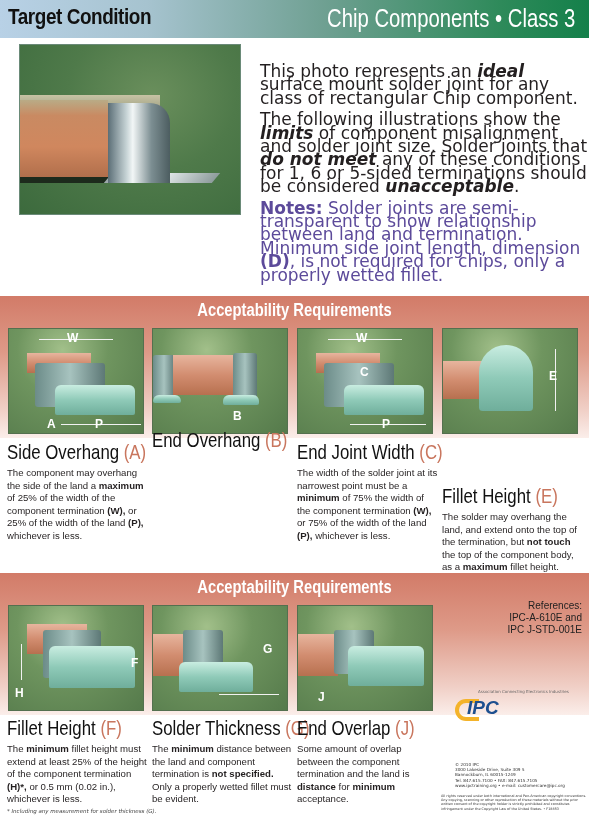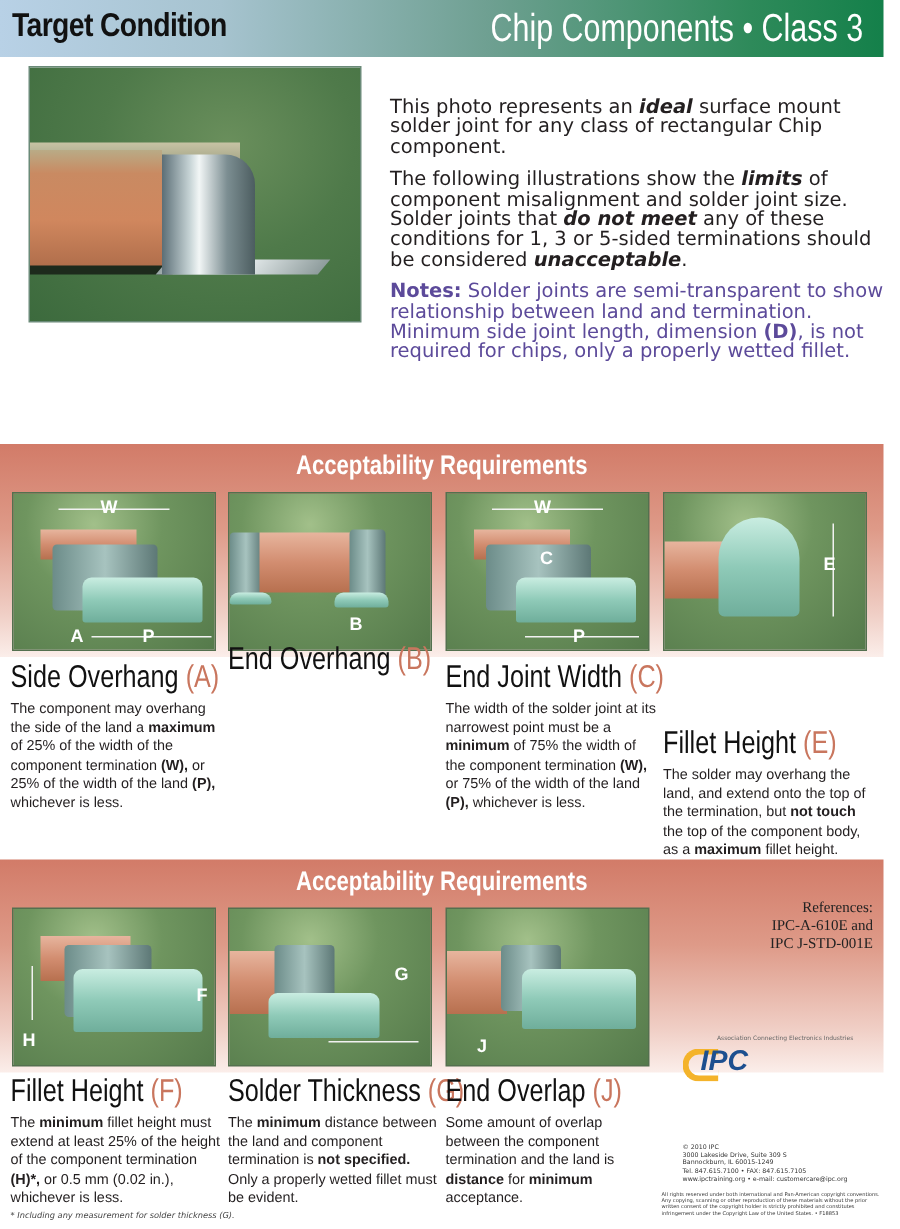--- a/index.html
+++ b/index.html
@@ -8,40 +8,40 @@
     background: linear-gradient(90deg, #b8d1e6 0%, #a6c3cf 25%, #6fa092 55%, #2e8a5a 85%, #14804a 100%); }
   .header-left { position: absolute; left: 8px; top: 4px; font-family: "Liberation Sans", sans-serif; font-weight: bold; font-size: 22px; color: #111; letter-spacing: -0.5px; transform: scaleX(0.86); transform-origin: left; }
   .header-right { position: absolute; right: 14px; top: 3px; font-family: "Liberation Sans", sans-serif; font-size: 26px; color: #ffffff; transform: scaleX(0.78); transform-origin: right; white-space: nowrap; }
   .photo { position: absolute; left: 19px; top: 44px; width: 222px; height: 171px; border: 1px solid #6a8a78;
     background: radial-gradient(ellipse at 60% 30%, #6a8f5c 0%, #4f7a4a 45%, #3c6a3d 100%); overflow: hidden; }
   .photo .chip { position: absolute; left: 0; top: 55px; width: 88px; height: 78px; background: linear-gradient(180deg, #b9ab86 0%, #c98a62 20%, #d0875e 60%, #b06e4b 100%); }
   .photo .chip-top { position: absolute; left: 0; top: 50px; width: 140px; height: 12px; background: linear-gradient(180deg,#c7c3a4,#a8a88a); }
   .photo .joint { position: absolute; left: 88px; top: 58px; width: 62px; height: 80px; background: linear-gradient(90deg, #5b6e76 0%, #c7d4d6 30%, #f2f6f6 40%, #7c8e92 70%, #4c5d60 100%); border-radius: 0 20px 0 0; }
   .photo .land { position: absolute; left: 88px; top: 128px; width: 108px; height: 10px; background: linear-gradient(90deg,#9aa7a8,#e5ebec,#8e9c9c); transform: skewX(-40deg); }
   .photo .shadow { position: absolute; left: 0; top: 132px; width: 95px; height: 6px; background: #1d2a1c; }
-  .intro { position: absolute; left: 260px; top: 65px; width: 330px; font-family: "DejaVu Sans", sans-serif; font-size: 13px; line-height: 13.4px; color: #231f20; }
+  .intro { position: absolute; left: 260px; top: 65px; width: 330px; font-family: "DejaVu Sans", sans-serif; font-size: 17px; line-height: 13.4px; color: #231f20; }
   .intro p { margin-bottom: 8px; }
   .intro .notes { color: #5c4a9a; }
   .intro .notes b { color: #5c4a9a; }
   .section { position: absolute; left: 0; width: 589px; height: 142px;
     background: linear-gradient(180deg, #d27b68 0%, #de9a88 40%, #f0cfc6 80%, #fbeeea 100%); }
   .section-title { position: absolute; left: 0; width: 589px; top: 4px; text-align: center; font-family: "Liberation Sans", sans-serif; font-weight: bold; font-size: 18px; color: #ffffff; transform: scaleX(0.82); }
   .panel { position: absolute; top: 32px; width: 136px; height: 106px; border: 1px solid #54704f;
     background: radial-gradient(ellipse at 40% 20%, #a2c08a 0%, #6f955f 40%, #557a4b 100%); overflow: hidden; }
   .panel .body { position: absolute; background: linear-gradient(180deg,#e7b59e,#d28d70,#b7704f); }
   .panel .term { position: absolute; background: linear-gradient(90deg,#6c8c89,#a7c3bf,#5d7876); border-radius: 3px; }
   .panel .fillet { position: absolute; background: linear-gradient(180deg,#c9ede1,#8fcab8,#6fae9b); border-radius: 6px 6px 2px 2px; }
   .panel .dimlabel { position: absolute; font-family: "Liberation Sans", sans-serif; font-weight: bold; font-size: 12px; color: #fff; }
   .panel .dimline { position: absolute; background: #f1f1f1; }
   .cap { position: absolute; width: 142px; }
   .cap-title { font-family: "Liberation Sans", sans-serif; font-size: 21px; color: #111; transform: scaleX(0.8); transform-origin: left; white-space: nowrap; }
   .cap-title .letter { color: #c9765e; }
   .cap-text { font-family: Liberation Sans, sans-serif; font-size: 9.6px; line-height: 12.6px; margin-top: 3px; color: #231f20; }
   .footnote { position: absolute; left: 7px; top: 808px; font-size: 5.5px; font-style: italic; color: #444; }
-  .refs { position: absolute; right: 18px; top: 600px; text-align: right; font-family: Liberation Serif, serif; font-size: 10px; line-height: 12px; color: #222; }
+  .refs { position: absolute; right: 18px; top: 600px; text-align: right; font-family: Liberation Sans, sans-serif; font-size: 10px; line-height: 12px; color: #222; }
   .assoc { position: absolute; left: 478px; top: 689px; font-size: 4px; color: #666; }
   .logo { position: absolute; left: 455px; top: 697px; width: 70px; height: 26px; }
   .logo .arc { position: absolute; left: 0; top: 2px; width: 24px; height: 22px; border: 4px solid #f4b32a; border-right: none; border-radius: 14px 0 0 14px; }
   .logo .text { position: absolute; left: 12px; top: 0; font-family: "Liberation Sans", sans-serif; font-weight: bold; font-style: italic; font-size: 19px; color: #1d4f8f; }
   .address { position: absolute; left: 455px; top: 762px; font-size: 4.2px; line-height: 5.2px; color: #333; }
   .rights { position: absolute; left: 441px; top: 794px; width: 150px; font-size: 3.4px; line-height: 4.2px; color: #333; }
 </style>
 </head>
 <body>
 
@@ -53,21 +53,21 @@
 <div class="photo">
   <div class="chip-top"></div>
   <div class="chip"></div>
   <div class="shadow"></div>
   <div class="land"></div>
   <div class="joint"></div>
 </div>
 
 <div class="intro">
   <p><span>This photo represents an </span><b><i>ideal</i></b><span> surface mount solder joint for any class of rectangular Chip component.</span></p>
-  <p><span>The following illustrations show the </span><b><i>limits</i></b><span> of component misalignment and solder joint size. Solder joints that </span><b><i>do not meet</i></b><span> any of these conditions for 1, 3 or 5-sided terminations should be considered </span><b><i>unacceptable</i></b><span>.</span></p>
+  <p><span>The following illustrations show the </span><b><i>limits</i></b><span> of component misalignment and solder joint size. Solder joints that </span><b><i>do not meet</i></b><span> any of these conditions for 1, 6 or 5-sided terminations should be considered </span><b><i>unacceptable</i></b><span>.</span></p>
   <p class="notes"><b>Notes:</b><span> Solder joints are semi-transparent to show relationship between land and termination. Minimum side joint length, dimension </span><b>(D)</b><span>, is not required for chips, only a properly wetted fillet.</span></p>
 </div>
 
 <div class="section" style="top:296px;">
   <div class="section-title">Acceptability Requirements</div>
 
   <div class="panel" style="left:8px;">
     <div class="body" style="left:18px;top:24px;width:64px;height:20px;"></div>
     <div class="term" style="left:26px;top:34px;width:70px;height:44px;"></div>
     <div class="fillet" style="left:46px;top:56px;width:80px;height:30px;"></div>

